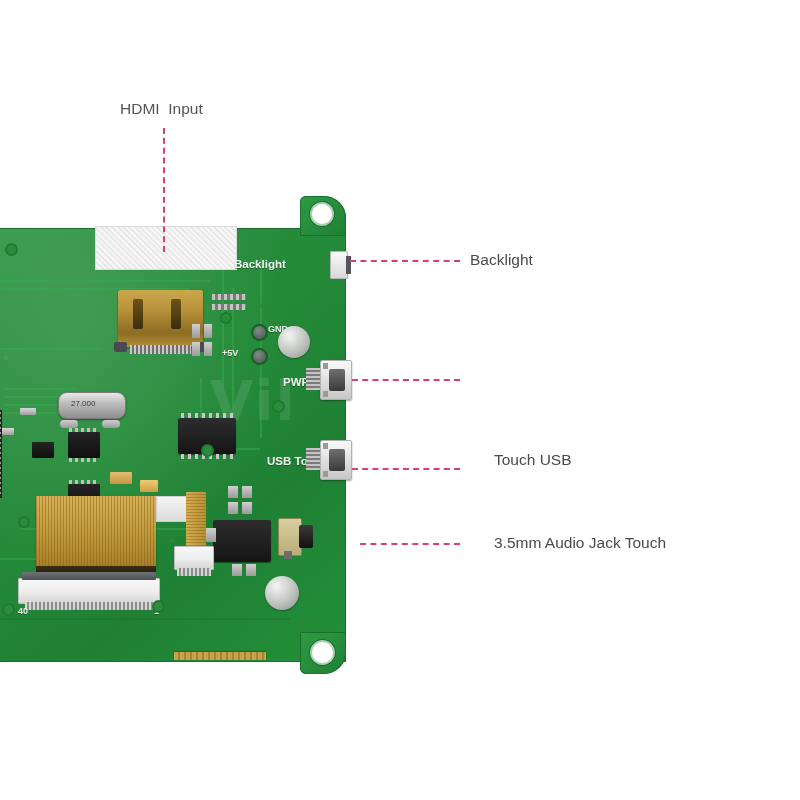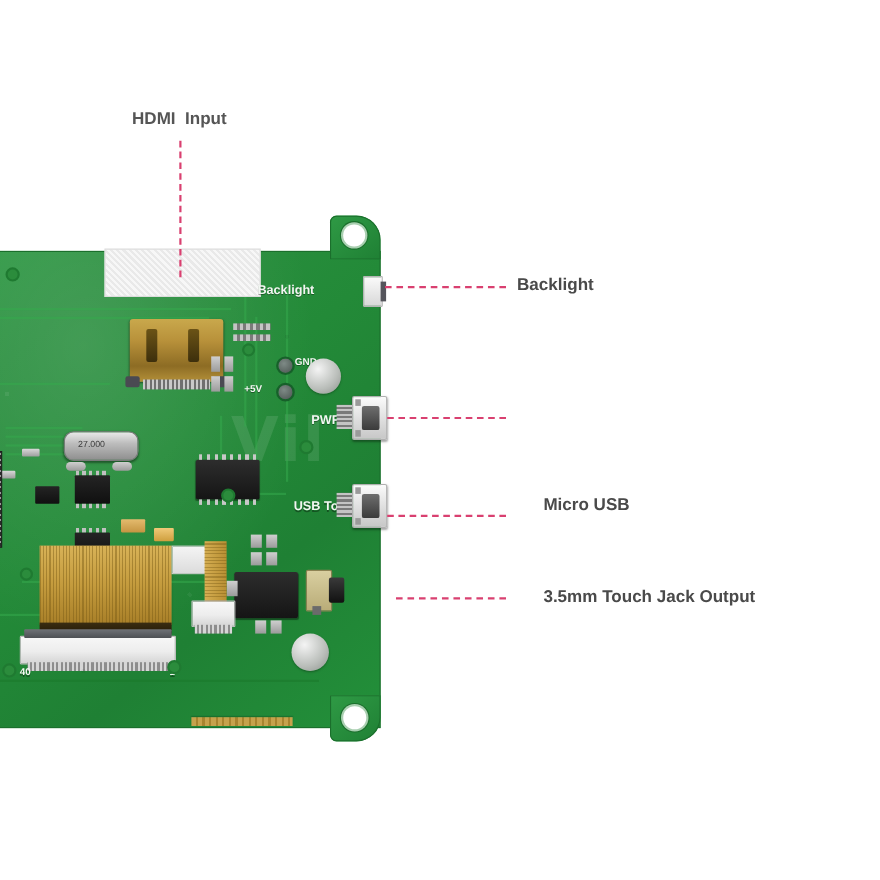--- a/index.html
+++ b/index.html
@@ -63,21 +63,20 @@
     mask-image: linear-gradient(to top, rgba(0,0,0,0) 10%, rgba(0,0,0,0.8) 100%);
   }
 
   
   .callout {
     position: absolute;
     font-size: 15.5px;
     color: #4a4a4a;
     line-height: 1.35;
     white-space: pre;
-    font-weight: bold;
   }
   .callout.top-label {
     font-size: 15.5px;
     color: #555;
   }
 
   
   .lead-h {
     position: absolute;
     height: 0;
@@ -582,17 +581,17 @@
 
   <div class="lead-h" style="left:352px; top:468px; width:108px;"></div>
 
   <div class="lead-h" style="left:360px; top:543px; width:100px;"></div>
 
   <div class="callout top-label" style="left:120px; top:99px;">HDMI  Input</div>
 
   <div class="callout" style="left:470px; top:250px;">Backlight</div>
 
 
-  <div class="callout" style="left:494px; top:450px;">Micro USB</div>
-
-  <div class="callout" style="left:494px; top:533px;">3.5mm Touch Jack Output</div>
+  <div class="callout" style="left:494px; top:450px;">Touch USB</div>
+
+  <div class="callout" style="left:494px; top:533px;">3.5mm Audio Jack Touch</div>
 
 </div>
 
 </body></html>

